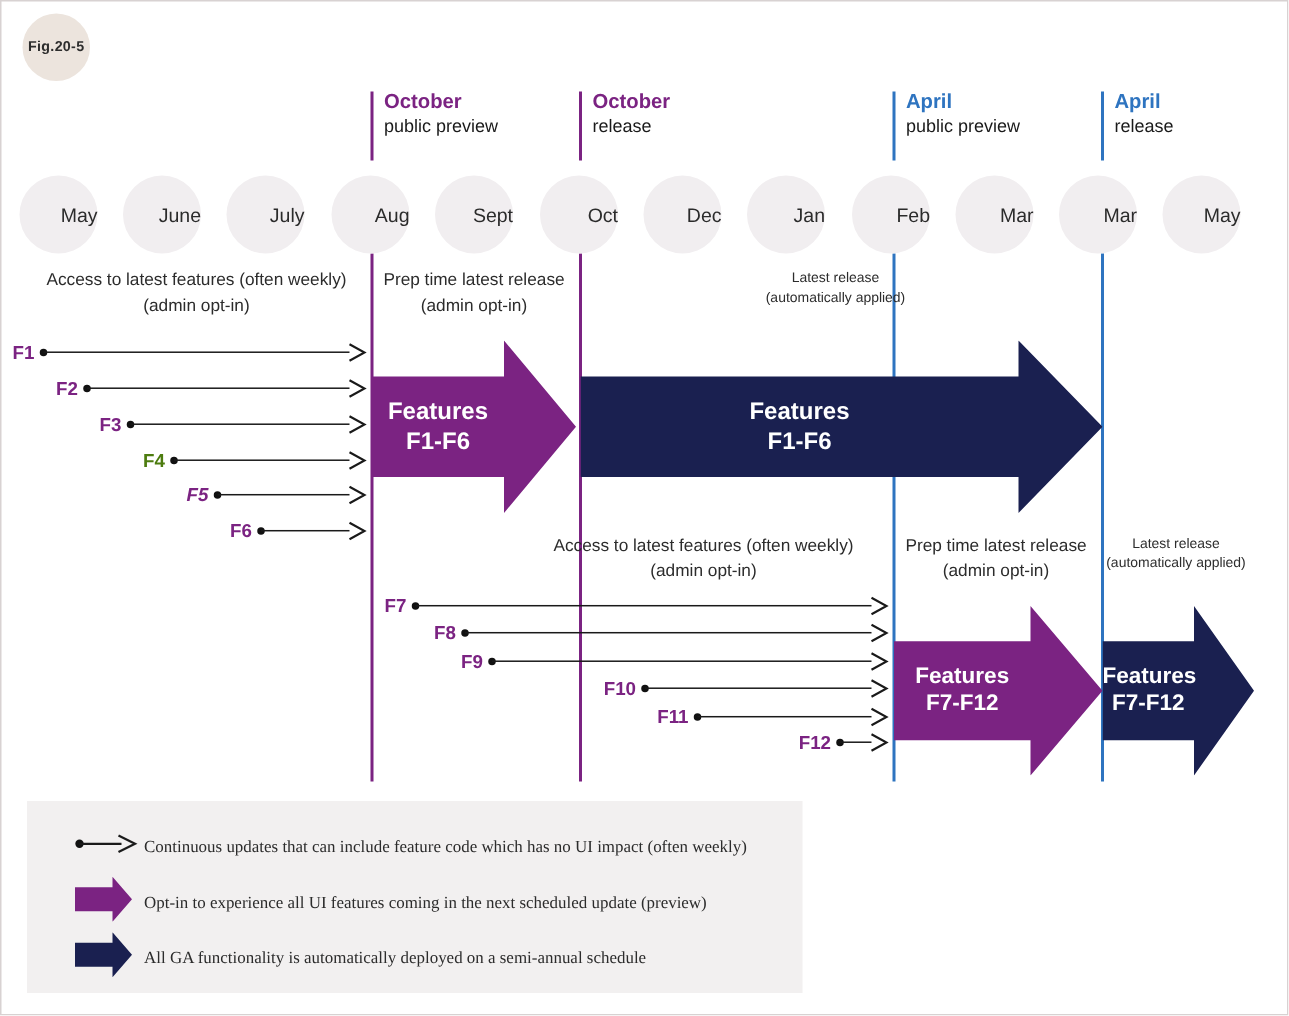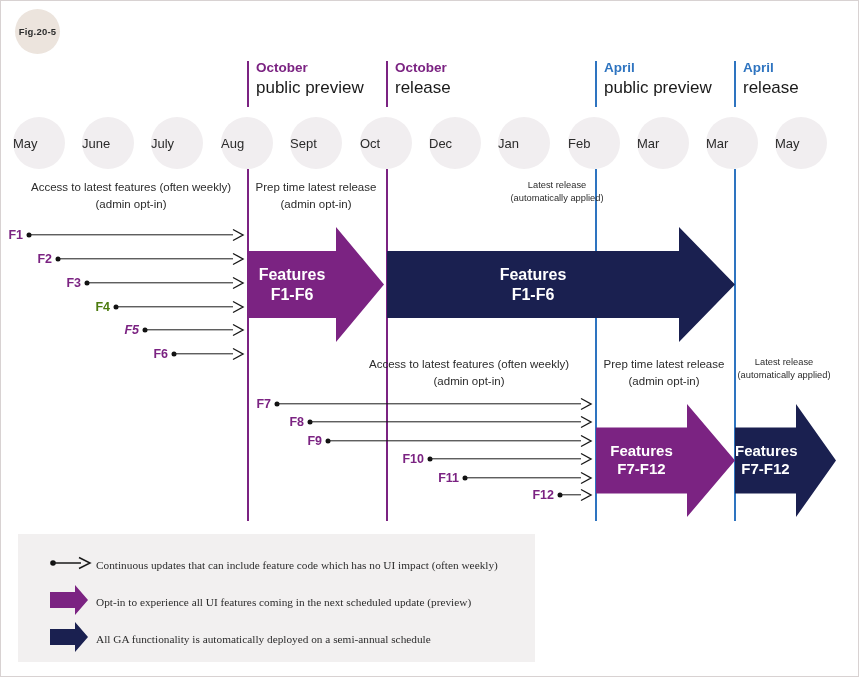--- a/index.html
+++ b/index.html
@@ -18,25 +18,25 @@
   #fig-badge span{font-size:9.5px;font-weight:bold;color:#2d2d2d;letter-spacing:.2px;}
   #page-title{
     position:absolute;left:73px;top:14px;font-size:27px;color:#3a3a3a;
     font-weight:400;letter-spacing:.1px;
   }
   
   .milestone{position:absolute;top:60px;}
   .milestone .rule{position:absolute;left:0;top:0;width:2px;height:46px;}
   .milestone .txt{position:absolute;left:9px;top:-2px;white-space:nowrap;line-height:1.3;}
   .milestone .m-month{font-size:13.5px;font-weight:bold;display:block;}
-  .milestone .m-kind{font-size:17px;color:#1a1a1a;display:block;}
+  .milestone .m-kind{font-size:12px;color:#1a1a1a;display:block;}
   
   .month-chip{
     position:absolute;width:52px;height:52px;border-radius:50%;
-    background:#f1eef0;display:flex;align-items:center;justify-content:flex-start;
+    background:#f1eef0;display:flex;align-items:center;justify-content:flex-end;
     font-size:13px;color:#2b2b2b;
   }
   
   .divider{position:absolute;width:2px;}
   
   .caption{
     position:absolute;text-align:center;font-size:11.5px;color:#2c2c2c;
     line-height:1.45;white-space:pre-line;
   }
   .caption.small{font-size:9.3px;line-height:1.4;}

